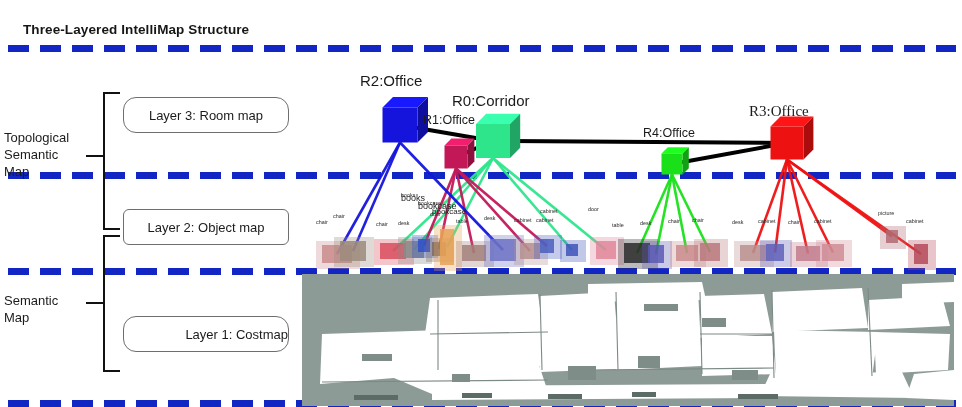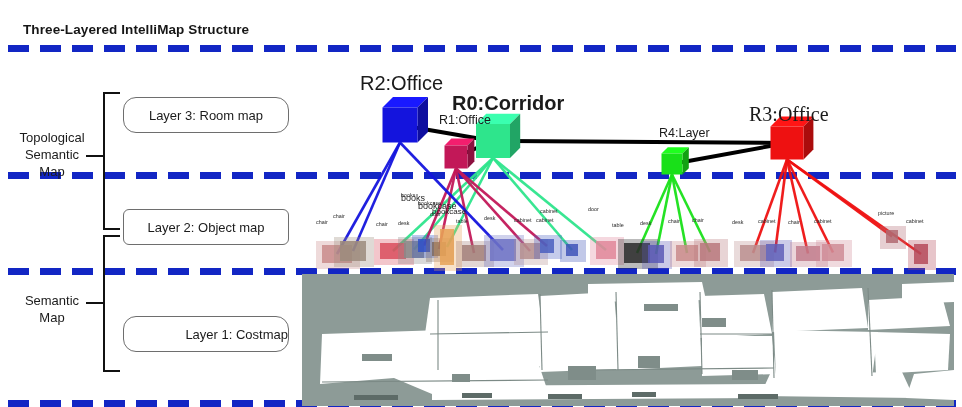--- a/index.html
+++ b/index.html
@@ -58,35 +58,35 @@
   #bracket-topo .t-top{top:0;}
   #bracket-topo .t-bot{top:calc(100% - 1.6px);}
   #bracket-topo .stem{top:63px;}
 
   #bracket-metric{left:103px;top:220px;height:137px;}
   #bracket-metric .t-top{top:0;}
   #bracket-metric .t-bot{top:calc(100% - 1.6px);}
   #bracket-metric .stem{top:67px;}
 
   .grouplabel{
-    position:absolute;text-align:center;font-size:13px;
+    position:absolute;text-align:left;font-size:13px;
     line-height:17px;color:#1b1b1b;width:96px;
   }
   #label-topo{left:4px;top:114px;}
   #label-metric{left:4px;top:277px;}
 
   
   svg.layer{position:absolute;left:0;top:0;overflow:visible;}
   #topo-svg{left:0px;top:0px;width:962px;height:260px;}
 
   
   .roomlabel{
-    position:absolute;font-size:20px;color:#1b1b1b;white-space:nowrap;
-  }
-  .roomlabel.small{font-size:12.5px;margin-left:16px;}
+    position:absolute;font-size:15px;color:#1b1b1b;white-space:nowrap;
+  }
+  .roomlabel.small{font-size:12.5px;}
 
   
   #costmap-wrap{
     position:absolute;left:302px;top:259px;width:652px;height:132px;
     background:#8d9b97;overflow:hidden;
   }
   #costmap-svg{position:absolute;left:0;top:0;width:652px;height:132px;}
 </style>
 </head>
 <body>
@@ -321,20 +321,20 @@
         <text x="814" y="208" font-size="5.4" font-family="&quot;Liberation Sans&quot;, sans-serif" fill="#2a2a2a">cabinet</text>
         <text x="878" y="200" font-size="5.4" font-family="&quot;Liberation Sans&quot;, sans-serif" fill="#2a2a2a">picture</text>
         <text x="906" y="208" font-size="5.4" font-family="&quot;Liberation Sans&quot;, sans-serif" fill="#2a2a2a">cabinet</text>
         <text x="401" y="186" font-size="9" font-family="&quot;Liberation Sans&quot;, sans-serif" fill="#1f1f1f">books</text>
         <text x="418" y="194" font-size="9" font-family="&quot;Liberation Sans&quot;, sans-serif" fill="#1f1f1f">bookcase</text>
         <text x="432" y="199" font-size="8" font-family="&quot;Liberation Sans&quot;, sans-serif" fill="#1f1f1f">bookcase</text>
       </g>
   </svg>
 
   <div id="room-labels">
-      <div class="roomlabel" style="left: 452px; top: 77px; font-weight: bold;">R0:Corridor</div>
+      <div class="roomlabel" style="left: 452px; top: 77px;">R0:Corridor</div>
       <div class="roomlabel small" style="left: 423px; top: 98px;">R1:Office</div>
       <div class="roomlabel" style="left: 360px; top: 57px;">R2:Office</div>
       <div class="roomlabel" style="left: 749px; top: 88px; font-family: Liberation Serif, serif;">R3:Office</div>
-      <div class="roomlabel small" style="left: 643px; top: 111px;">R4:Layer</div>
+      <div class="roomlabel small" style="left: 643px; top: 111px;">R4:Office</div>
     </div>
 
 </div>
 
 </body></html>

